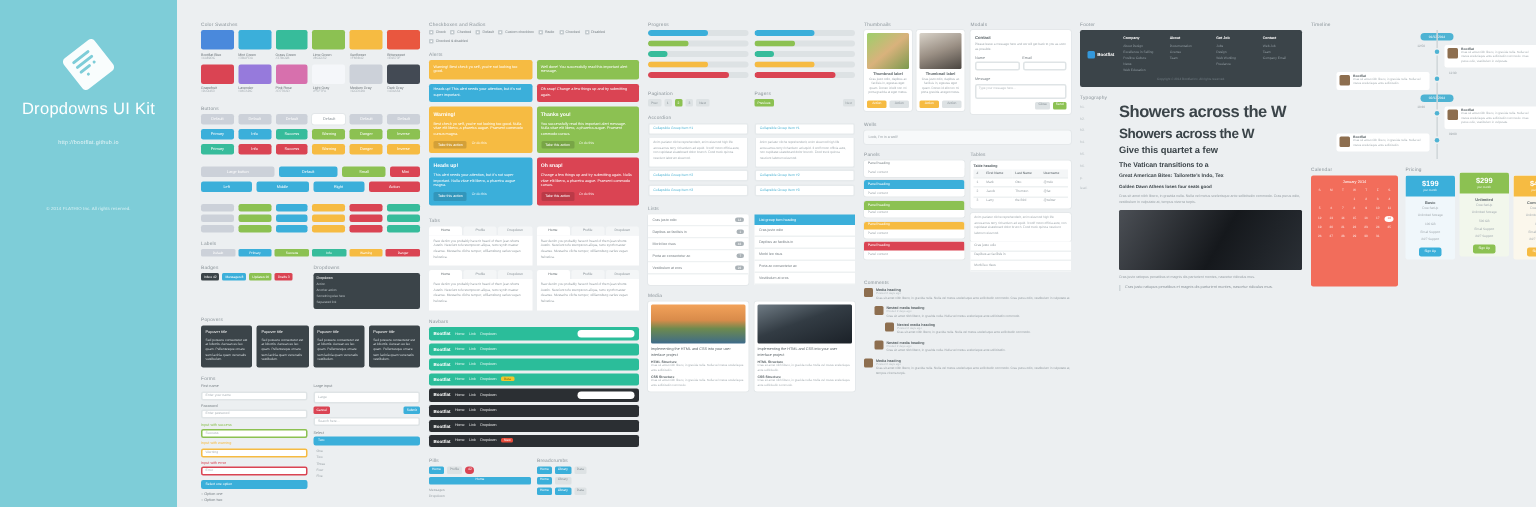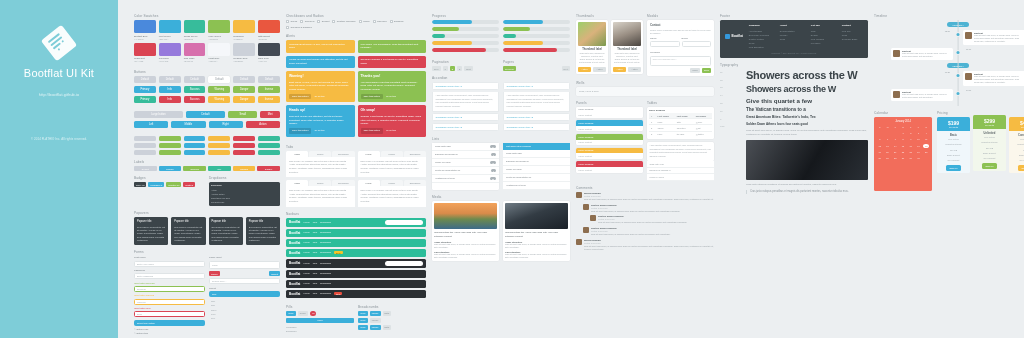--- a/index.html
+++ b/index.html
@@ -163,21 +163,21 @@
 <div class="page">
 
   <div class="hero">
     <div class="hero-logo">
       <i></i>
         <i></i>
         <i></i>
         <i></i>
         <i></i>
     </div>
-    <div class="hero-title">Bootflat UI Kit</div>
+    <div class="hero-title">Dropdowns UI Kit</div>
     <div class="hero-url">http://bootflat.github.io</div>
     <div class="hero-copy">© 2014 FLATHIO Inc. All rights reserved.</div>
   </div>
   <div class="divider"></div>
 
   <div class="board">
 
     <div class="col c1">
 
       <div>

